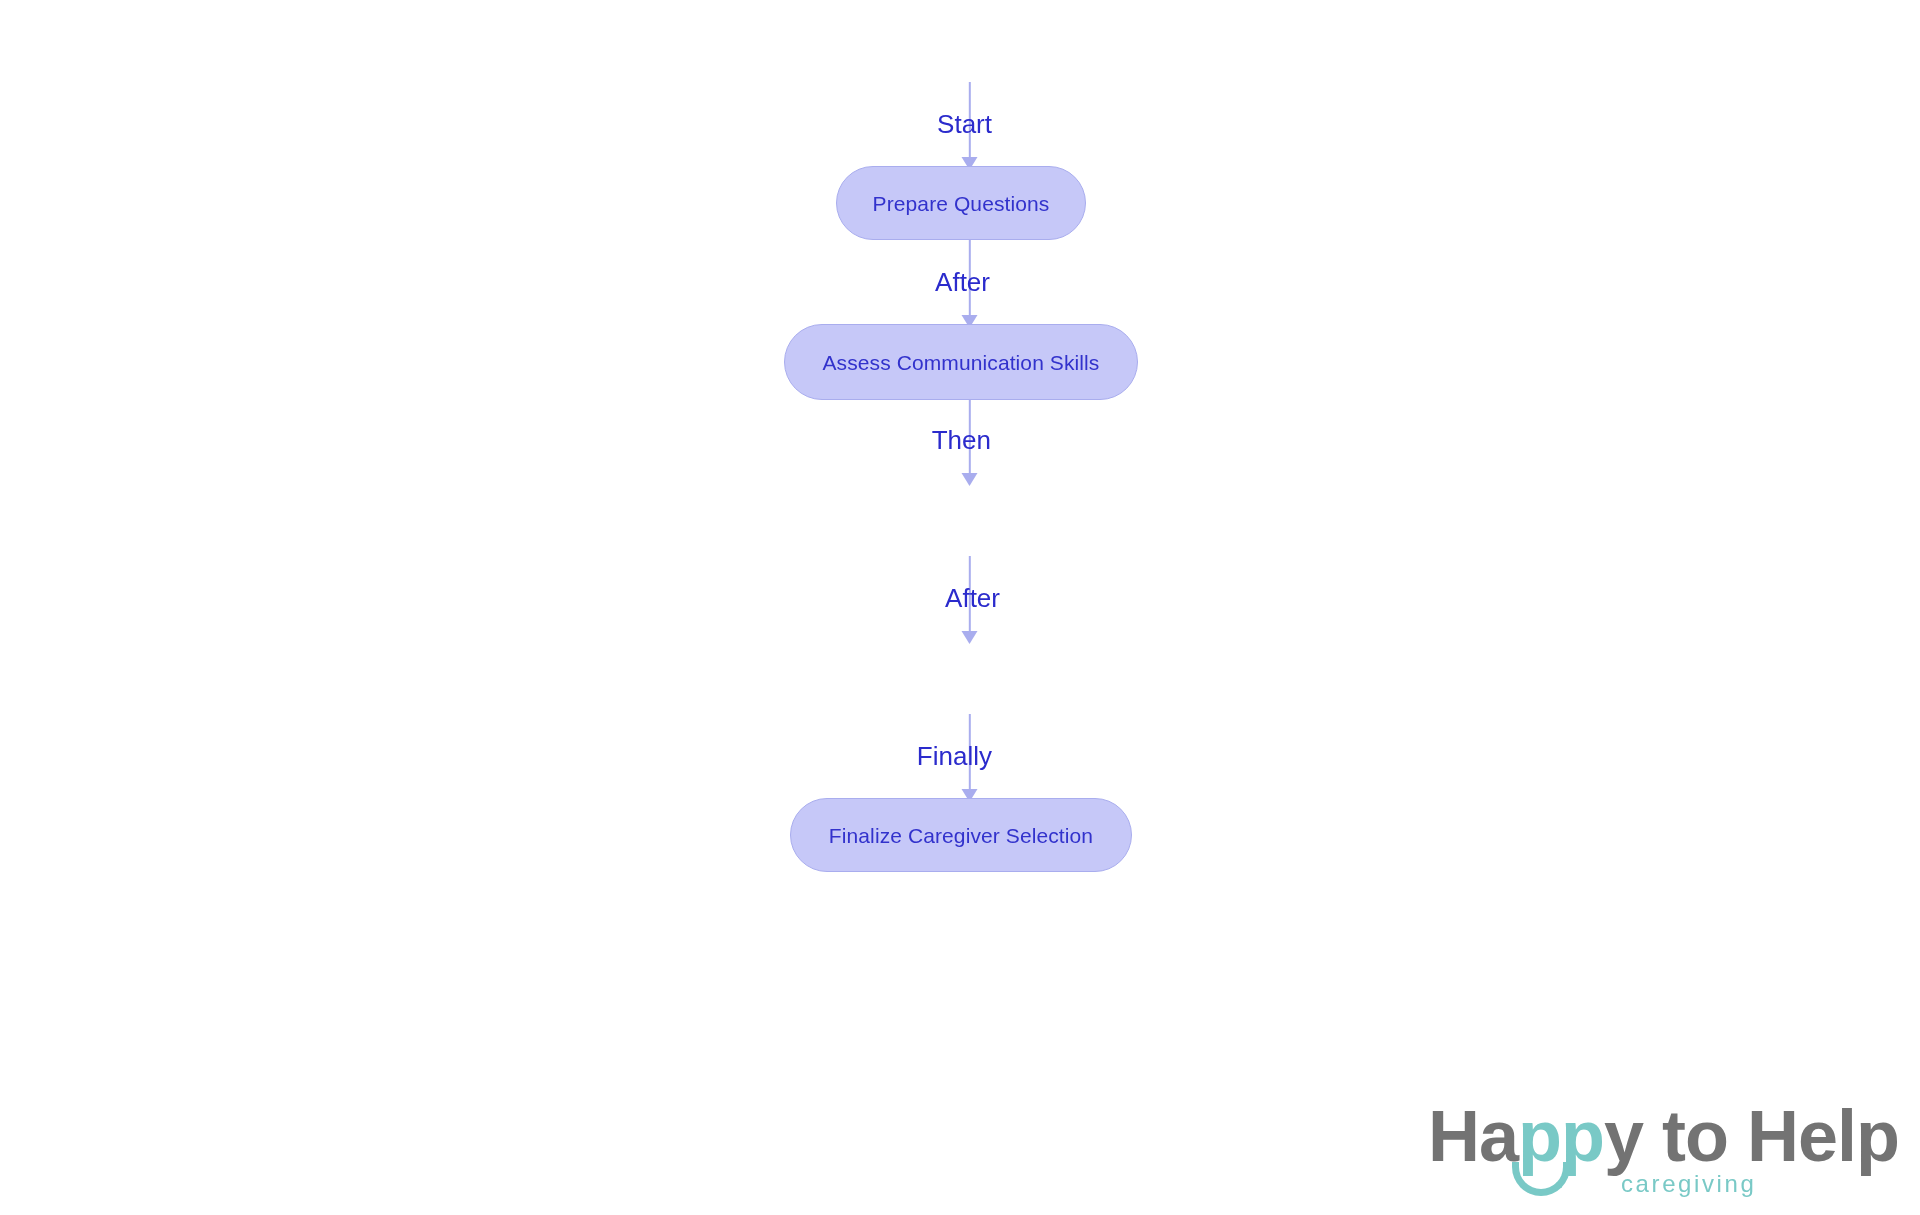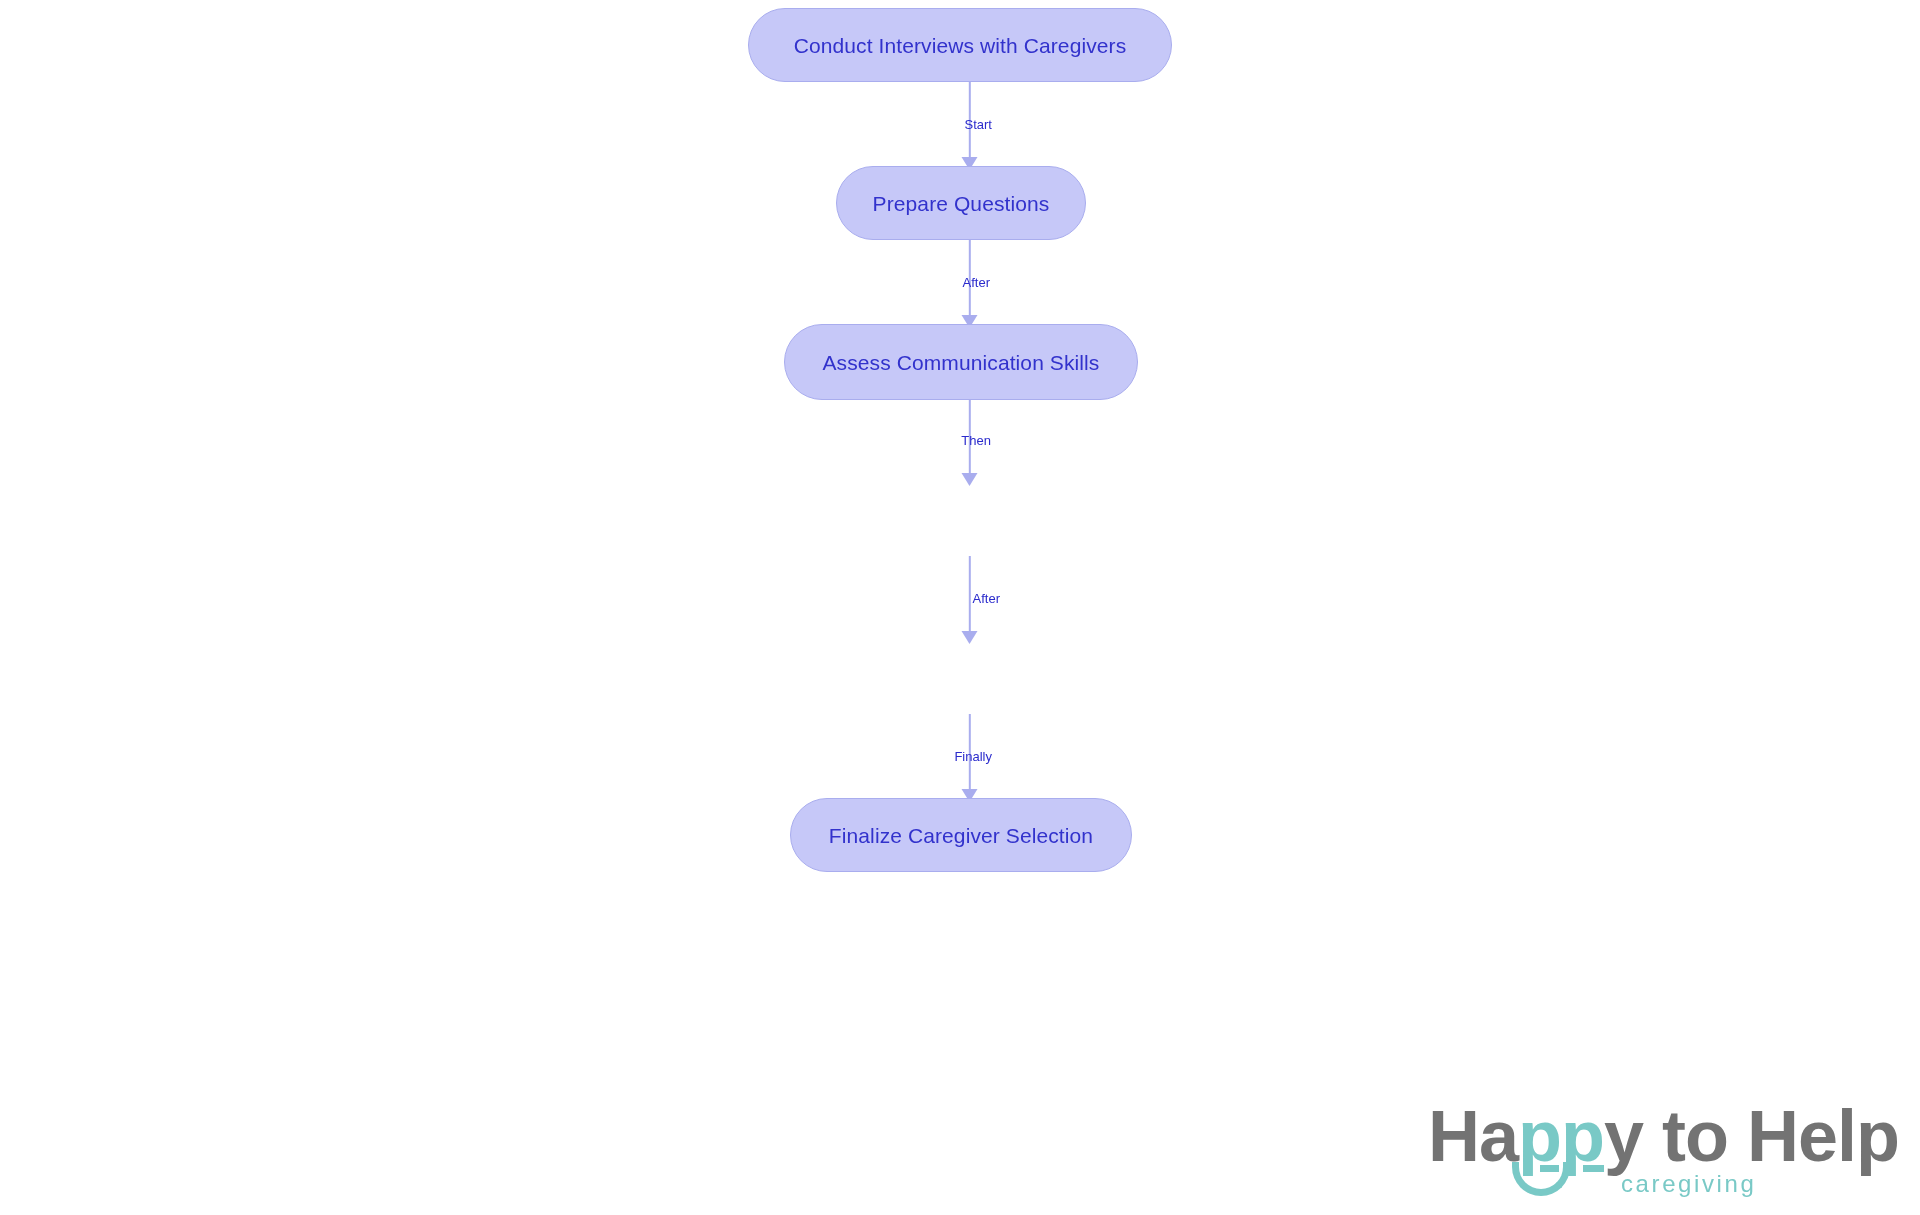--- a/index.html
+++ b/index.html
@@ -61,21 +61,21 @@
     width: 0;
     height: 0;
     border-left: 8.5px solid transparent;
     border-right: 8.5px solid transparent;
     border-top: 13px solid #a9adee;
     transform: translateX(-8.5px);
   }
   .edge-label {
     position: absolute;
     color: #2b2bcc;
-    font-size: 13px;
+    font-size: 26px;
     white-space: nowrap;
     transform: translate(-100%, -50%);
     padding-right: 8px;
     line-height: 1;
   }
 
   
   #brand-logo {
     position: absolute;
     left: 1428px;
@@ -87,21 +87,21 @@
     position: absolute;
     left: 0;
     top: 0;
     font-size: 72px;
     font-weight: bold;
     letter-spacing: -1px;
     line-height: 1;
     white-space: nowrap;
   }
   .logo-coral { color: #737373; }
-  .logo-teal  { color: #79c9c6; text-decoration: underline; }
+  .logo-teal  { color: #79c9c6; }
   .logo-sub {
     position: absolute;
     left: 193px;
     top: 72px;
     font-size: 24px;
     font-weight: 400;
     letter-spacing: 2.6px;
     color: #79c9c6;
     line-height: 1;
     white-space: nowrap;
@@ -146,23 +146,20 @@
     <div class="edge-head" style="top:75px;"></div>
     <div class="edge-label" style="left:29px; top:42px;margin-left:9px;">After</div>
   </div>
 
   <div class="edge" style="left:970px; top:714px; height:88px;">
     <div class="edge-line" style="height:75px;"></div>
     <div class="edge-head" style="top:75px;"></div>
     <div class="edge-label" style="left:30px; top:42px;">Finally</div>
   </div>
 
-  <div class="node" style="left:748px; top:8px; width:424px; height:74px;">
-    <span class="node-label">Conduct Interviews with Caregivers</span>
-  </div>
 
   <div class="node" style="left:836px; top:166px; width:250px; height:74px;">
     <span class="node-label">Prepare Questions</span>
   </div>
 
   <div class="node" style="left:784px; top:324px; width:354px; height:76px;">
     <span class="node-label">Assess Communication Skills</span>
   </div>
 
 

